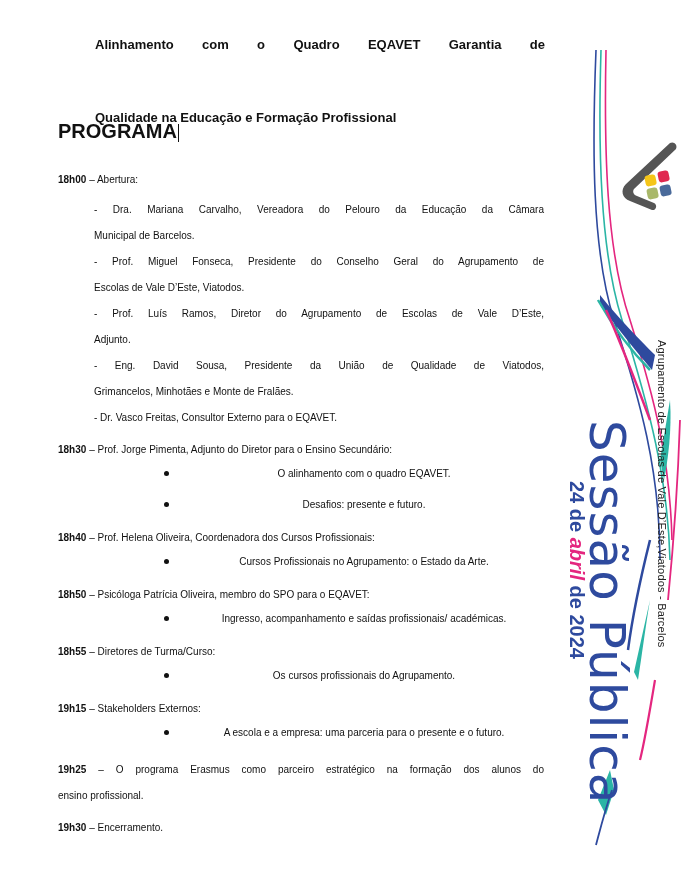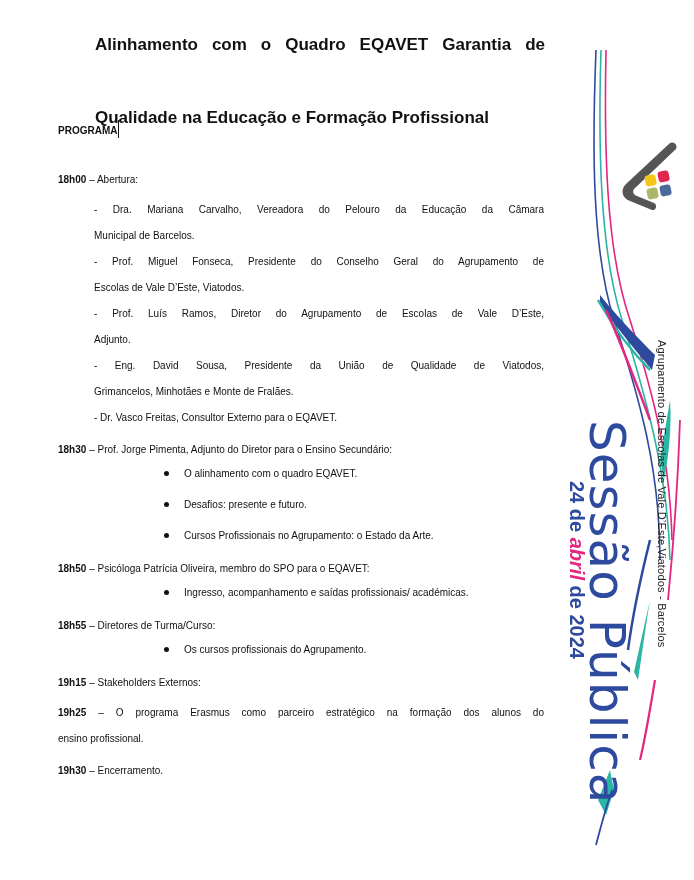--- a/index.html
+++ b/index.html
@@ -1,33 +1,33 @@
 <!DOCTYPE html>
 <html><head>
 <meta charset="utf-8">
 <style>
   html, body { margin:0; padding:0; background:#ffffff; }
   body { width:694px; height:880px; position:relative; overflow:hidden;
          font-family:"Liberation Sans", "DejaVu Sans", sans-serif; color:#111; }
   .page { position:absolute; left:0; top:0; width:694px; height:880px; background:#fff; }
   .title { position:absolute; left:95px; top:30px; width:450px;
-           font-weight:bold; font-size:17px; line-height:29px; text-align:justify; text-align-last:left; color:#111; }
+           font-weight:bold; font-size:13px; line-height:29px; text-align:justify; text-align-last:left; color:#111; }
   .title .l1 { display:block; text-align:justify; text-align-last:justify; }
   .title .l2 { display:block;margin-top:44px; }
-  .programa { position:absolute; left:58px; top:120px; font-weight:bold; font-size:10px; }
+  .programa { position:absolute; left:58px; top:120px; font-weight:bold; font-size:20px; }
   .caret { display:inline-block; width:1px; height:18px; background:#111; vertical-align:-4px; margin-left:1px; }
   .content { position:absolute; left:58px; top:171px; width:486px; font-size:10px; color:#111; }
   .section { margin-bottom:0; }
   .line { height:26px; line-height:18px; }
   .time { font-weight:bold; }
   .speaker { margin-left:36px; text-align:justify; line-height:26px; }
   .speaker .j { display:block; text-align:justify; text-align-last:justify; height:26px; }
   .speaker .n { display:block; height:26px; }
   .bullets { margin:0; padding:0; list-style:none; }
-  .bullets li { position:relative; padding-left:126px; height:31px; line-height:14px; }
+  .bullets li { position:relative; padding-left:126px; height:31px; line-height:14px;text-align:center; }
   .bullets li .dot { position:absolute; left:106px; top:4px; width:5px; height:5px; border-radius:50%; background:#111; }
   .gap { height:10px; }
   .para { line-height:26px; }
   .para .j { display:block; text-align:justify; text-align-last:justify; height:26px; }
   .para .n { display:block; height:26px; }
   .deco { position:absolute; left:548px; top:0; width:146px; height:880px; }
   .vtext { position:absolute; transform-origin:left top; transform:rotate(90deg); white-space:nowrap; }
   .agr { left:668px; top:340px; font-size:11px; color:#222; letter-spacing:0.2px; }
   .sessao { left:636px; top:420px; font-size:50px; color:#2e4a9e; font-family:"DejaVu Sans", sans-serif; letter-spacing:1px; }
   .date { left:588px; top:481px; font-size:20px; font-weight:bold; color:#2e4a9e; font-family:"Liberation Sans", sans-serif; }
@@ -75,20 +75,21 @@
 
     <div class="section">
       <div class="line"><span class="time">18h30</span><span> – Prof. Jorge Pimenta, Adjunto do Diretor para o Ensino Secundário:</span></div>
       <ul class="bullets">
         <li><span class="dot"></span><span>O alinhamento com o quadro EQAVET.</span></li>
         <li><span class="dot"></span><span>Desafios: presente e futuro.</span></li>
       </ul>
     </div>
 
     <div class="section">
+      <div class="line"><span class="time">18h40</span><span> – Prof. Helena Oliveira, Coordenadora dos Cursos Profissionais:</span></div>
       <ul class="bullets">
         <li><span class="dot"></span><span>Cursos Profissionais no Agrupamento: o Estado da Arte.</span></li>
       </ul>
     </div>
 
     <div class="section">
       <div class="line"><span class="time">18h50</span><span> – Psicóloga Patrícia Oliveira, membro do SPO para o EQAVET:</span></div>
       <ul class="bullets">
         <li><span class="dot"></span><span>Ingresso, acompanhamento e saídas profissionais/ académicas.</span></li>
       </ul>
@@ -96,20 +97,23 @@
 
     <div class="section">
       <div class="line"><span class="time">18h55</span><span> – Diretores de Turma/Curso:</span></div>
       <ul class="bullets">
         <li><span class="dot"></span><span>Os cursos profissionais do Agrupamento.</span></li>
       </ul>
     </div>
 
     <div class="section">
       <div class="line"><span class="time">19h15</span><span> – Stakeholders Externos:</span></div>
+      <ul class="bullets">
+        <li><span class="dot"></span><span>A escola e a empresa: uma parceria para o presente e o futuro.</span></li>
+      </ul>
     </div>
 
     <div class="section para">
       <span class="j"><span class="time">19h25</span><span> – O programa Erasmus como parceiro estratégico na formação dos alunos do</span></span>
       <span class="n">ensino profissional.</span>
     </div>
     <div class="gap"></div>
 
     <div class="section">
       <div class="line"><span class="time">19h30</span><span> – Encerramento.</span></div>

